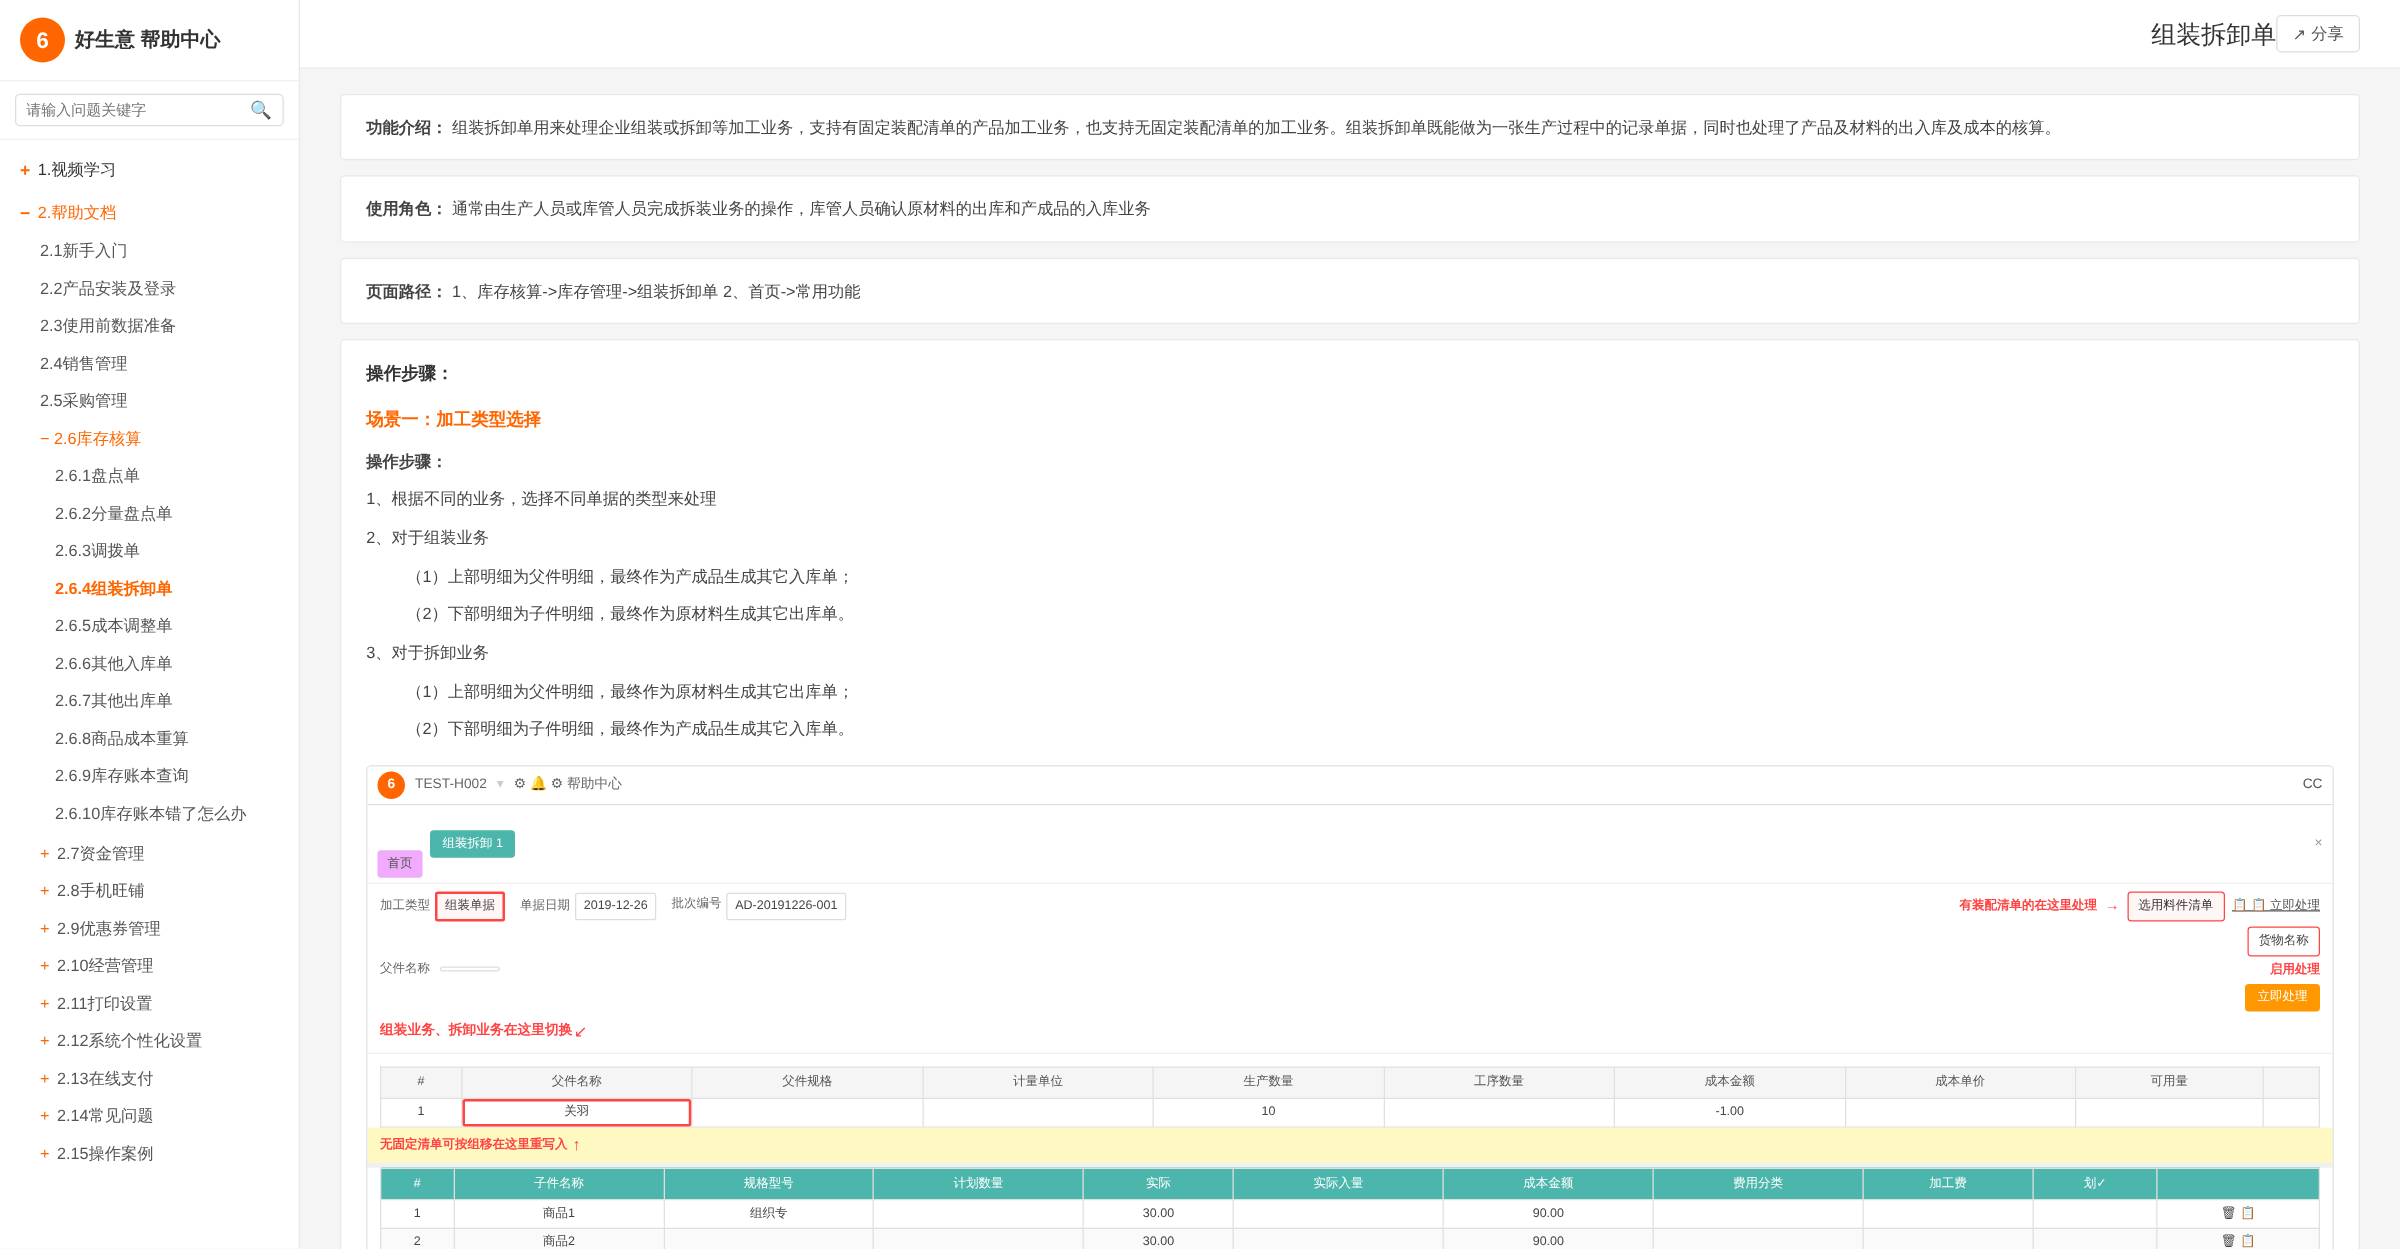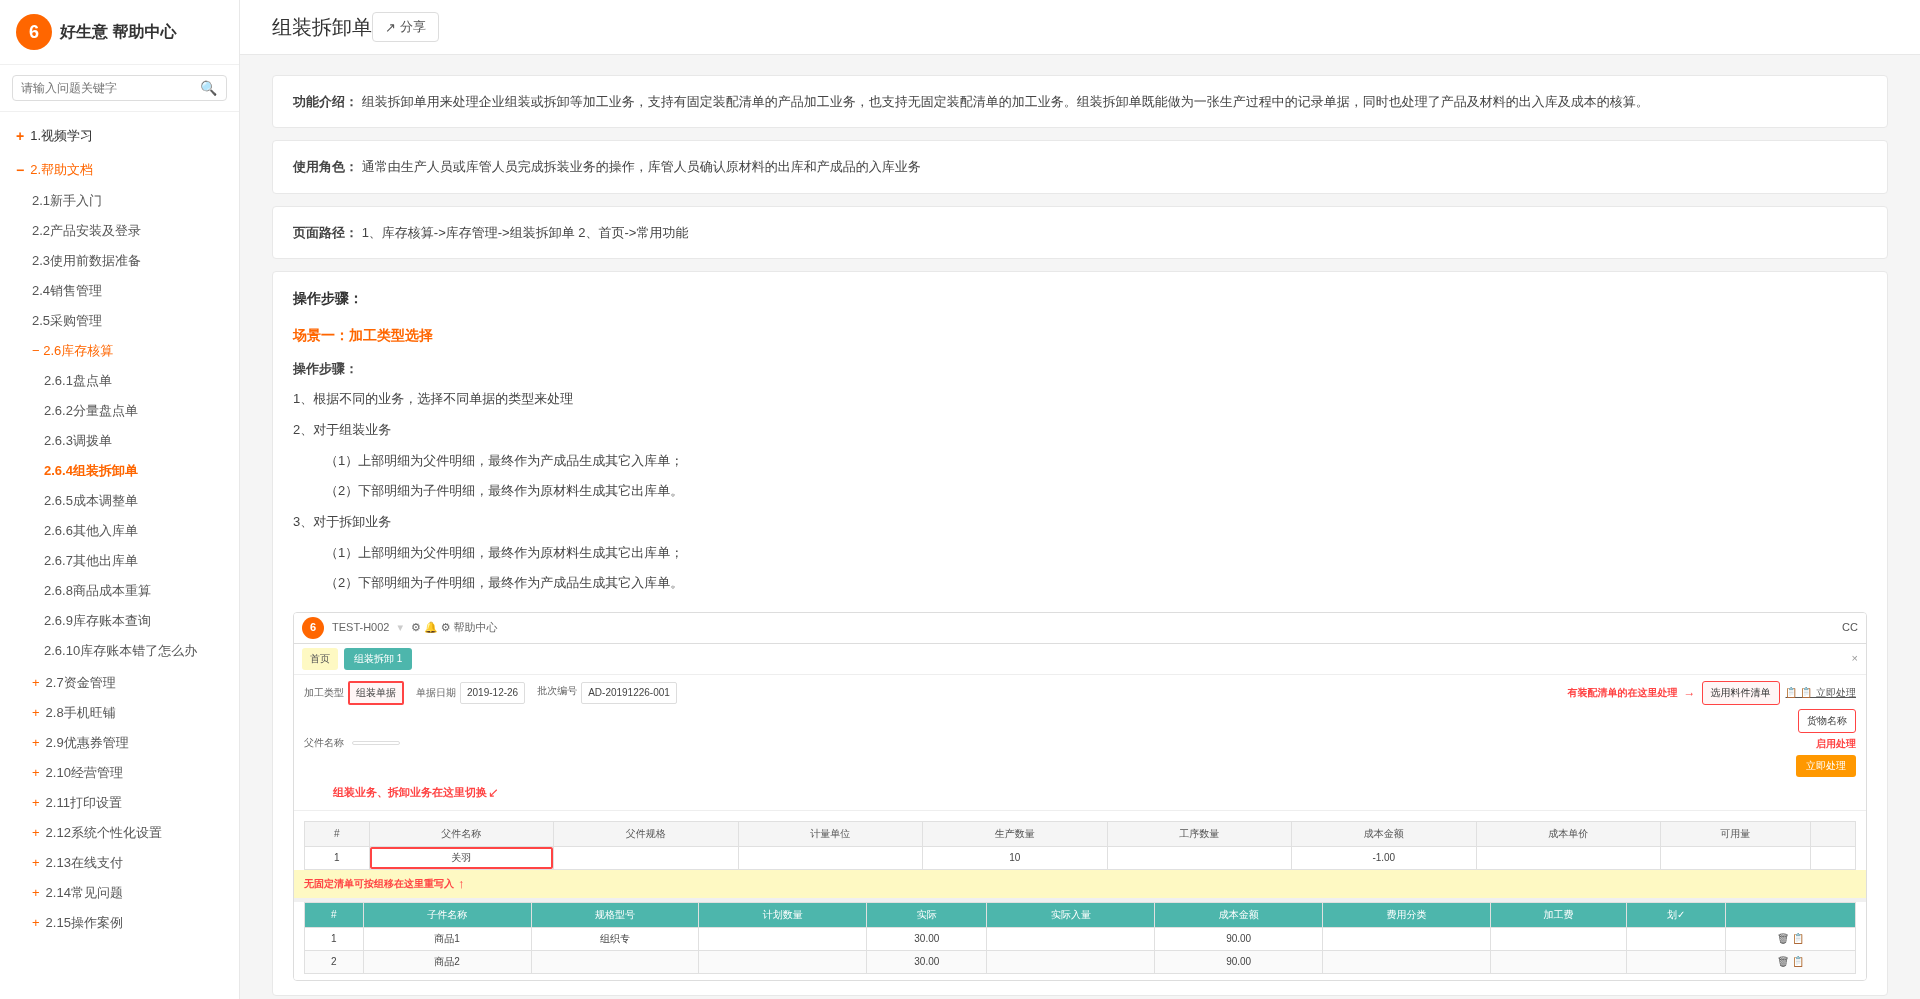--- a/index.html
+++ b/index.html
@@ -130,21 +130,21 @@
       overflow: hidden;
       background: #f5f5f5;
     }
 
     #topbar {
       background: #fff;
       padding: 12px 32px;
       border-bottom: 1px solid #e8e8e8;
       display: flex;
       align-items: center;
-      justify-content: flex-start;
+      justify-content: flex-end;
     }
 
     #page-title {
       font-size: 20px;
       font-weight: normal;
       color: #333;
     }
 
     #share-btn {
       display: flex;
@@ -387,21 +387,21 @@
 
           <div class="ss-topbar">
             <div class="ss-logo">6</div>
             <span class="ss-company">TEST-H002</span>
             <span class="ss-divider">▾</span>
             <span style="font-size:11px;color:#666;">⚙ 🔔 ⚙ 帮助中心</span>
             <span style="margin-left:auto;font-size:11px;color:#555;">CC</span>
           </div>
 
           <div style="display:flex;align-items:center;background:#fff;border-bottom:1px solid #eee;padding:4px 8px;gap:6px;">
-            <div style="background:#fef9c3;padding:2px 8px;border-radius:3px;font-size:10px;color:#555;">首页</div>
+            <div style="background:#f0abfc;padding:2px 8px;border-radius:3px;font-size:10px;color:#555;margin-top:32px;">首页</div>
             <div class="ss-tab-active">组装拆卸 1</div>
             <div style="font-size:11px;color:#999;margin-left:auto;">×</div>
           </div>
 
           <div style="background:#fff;padding:6px 10px;border-bottom:1px solid #eee;">
             <div style="display:flex;align-items:center;gap:12px;flex-wrap:wrap;">
 
               <div style="position:relative;display:inline-flex;align-items:center;gap:4px;">
                 <span style="font-size:10px;color:#666;">加工类型</span>
                 <div style="border:2px solid #f44;padding:1px 6px;border-radius:2px;font-size:10px;background:#fff6f6;">组装单据</div>
@@ -427,21 +427,21 @@
               <span style="font-size:10px;color:#666;">父件名称</span>
               <div style="border:1px solid #ddd;padding:1px 40px 1px 6px;border-radius:2px;font-size:10px;background:#fff;"></div>
 
               <div style="margin-left:auto;display:flex;flex-direction:column;align-items:flex-end;position:relative;">
                 <div style="border:1px solid #f44;background:#fff;padding:2px 8px;border-radius:3px;font-size:10px;">货物名称</div>
                 <span style="color:#f44;font-size:10px;font-weight:bold;margin-top:2px;">启用处理</span>
                 <div style="background:#ff9800;color:#fff;padding:2px 10px;border-radius:3px;font-size:10px;margin-top:2px;">立即处理</div>
               </div>
             </div>
 
-            <div style="margin-top:4px;display:flex;align-items:center;gap:1px;margin-left:29px;">
+            <div style="margin-top:4px;display:flex;align-items:center;gap:1px;">
               <span style="color:#f44;font-size:11px;font-weight:bold;">组装业务、拆卸业务在这里切换</span>
               <span style="color:#f44;">↙</span>
             </div>
           </div>
 
           <div style="padding:6px 10px 0;background:#fff;">
             <table class="ss-table">
               <thead>
                 <tr>
                   <th>#</th>

